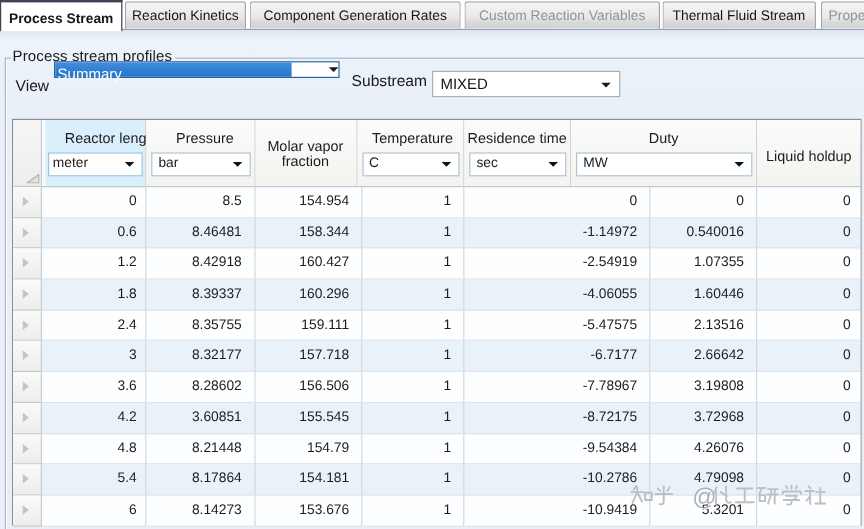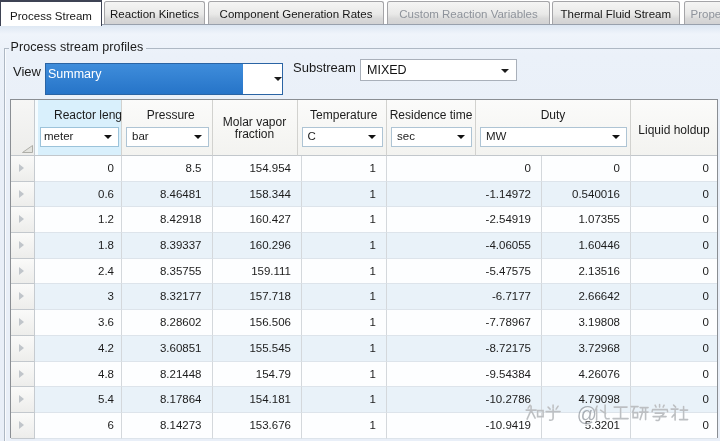--- a/index.html
+++ b/index.html
@@ -7,36 +7,36 @@
 
 
 .tabstrip { position:absolute; left:0; top:0; width:720px; height:25px; background:#fff; }
 .tabline { position:absolute; left:0; top:23.5px; width:720px; height:1px; background:#98a0ac; }
 .tab { position:absolute; top:0.5px; height:23.5px; border:1px solid #a5a5a8; border-bottom:none;
   border-radius:2.5px 2.5px 0 0; background:linear-gradient(to bottom,#f5f5f4 0%,#e9e9e8 55%,#d9d9d9 75%,#d2d2d3 100%);
   font-size:11.5px; color:#161616; display:flex; align-items:center; justify-content:center; padding-top:3px; }
 .tab.dis { color:#8e939b; }
 .tab.active { left:0; width:102px; top:0; height:26px; background:#fff; border:none;
   border-top:2px solid #3e4354; border-left:1.5px solid #3e4354; border-right:1.5px solid #3e4354;
-  border-radius:0; z-index:3; padding-top:4px; }
+  border-radius:0; z-index:3; padding-top:4px;font-weight:bold; }
 
 
 .content { position:absolute; left:0; top:25px; width:720px; height:416px;
   background:linear-gradient(to bottom,#dce6f2 0px,#eff4fb 9px,#ebf1f9 30px,#e9eff8 120px,#e9eff8 100%); }
 
 
 .gb-left { position:absolute; left:4px; top:22.5px; bottom:0; width:1px; background:#aeb8c4; }
 .gb-left2 { position:absolute; left:5px; top:23px; bottom:0; width:1px; background:rgba(255,255,255,.75); }
 .gb-top1 { position:absolute; left:4px; top:22.5px; width:5px; height:1px; background:#aeb8c4; }
 .gb-top2 { position:absolute; left:146px; top:22.5px; right:0; height:1px; background:#aeb8c4; }
 .gb-label { position:absolute; left:10.5px; top:15px; font-size:12.5px; color:#1a1a1a; letter-spacing:0.1px; }
 
 
 .lbl { position:absolute; font-size:13px; color:#1a1a1a; }
-.combo-sum { position:absolute; left:45px; top:38px; width:238px; height:32px; border:1px solid #2a64a4;
+.combo-sum { position:absolute; left:45px; top:26px; width:238px; height:14px; border:1px solid #2a64a4;
   background:#fff; display:flex;gap:31px; }
 .combo-sum .blue { width:215px; height:100%; background:linear-gradient(to bottom,#3f8ddb,#2674c8);
   color:#fff; font-size:12.5px; line-height:20px; padding-left:2px; }
 .combo-sum .arr { flex:1; display:flex; align-items:center; justify-content:center; }
 .combo-mix { position:absolute; left:360px; top:34px; width:157px; height:22px; border:1px solid #a9b0ba;
   background:#fff; font-size:12.5px; color:#111; line-height:20px; padding-left:6px; }
 .combo-mix .arr { position:absolute; right:7px; top:8.5px; }
 .darr { width:0; height:0; border-left:4px solid transparent; border-right:4px solid transparent; border-top:4.5px solid #1c1c1c; }
 
 

